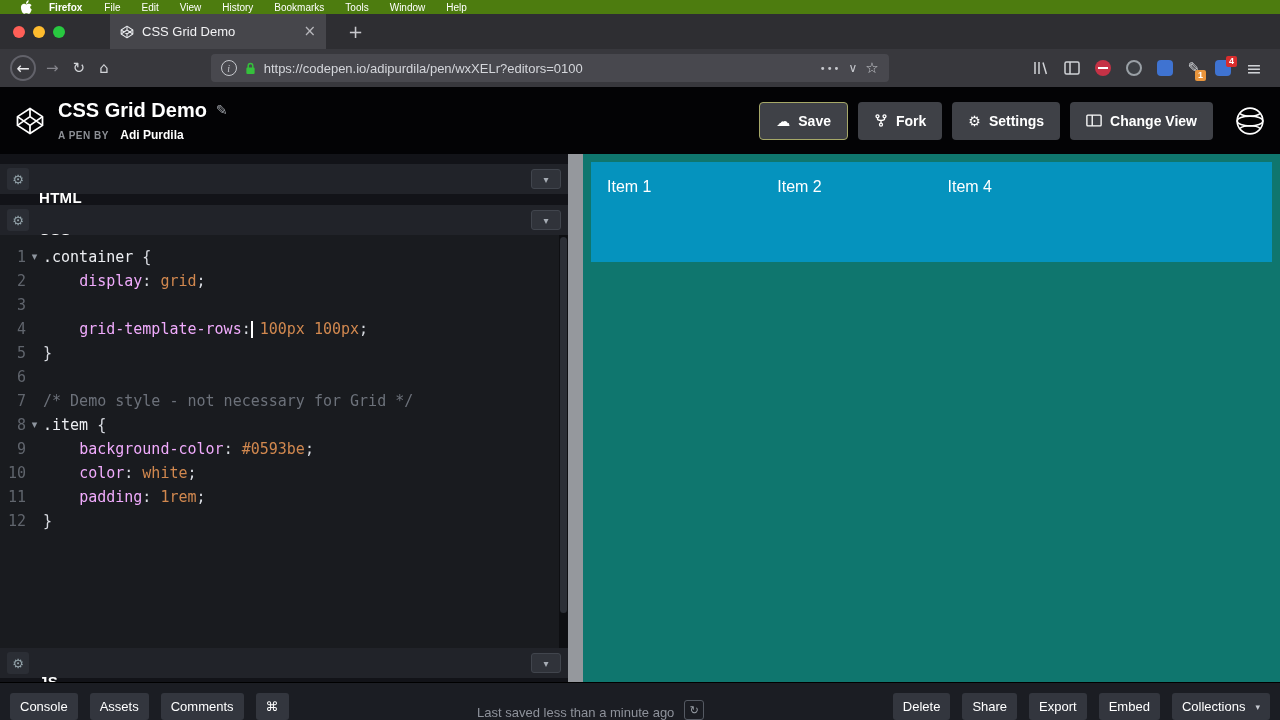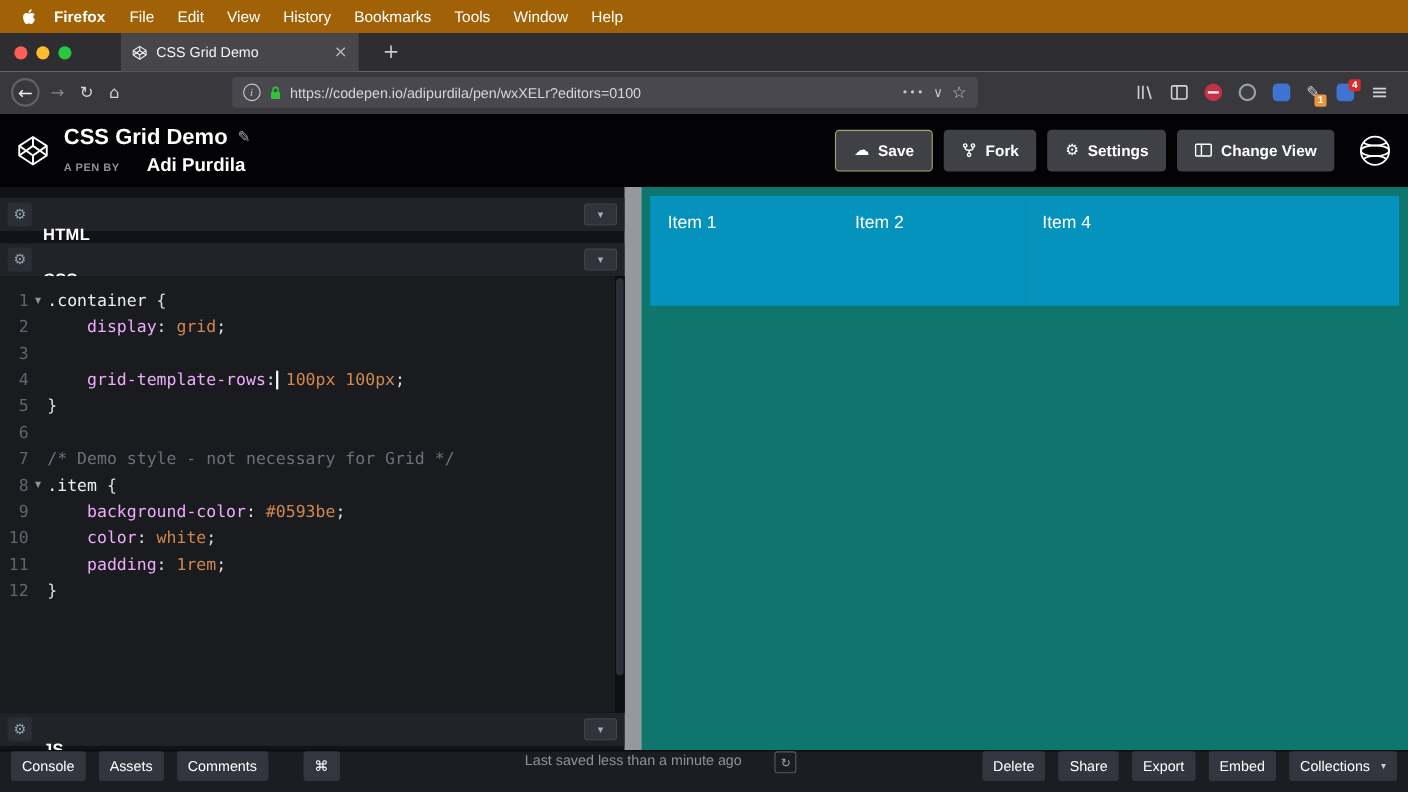--- a/index.html
+++ b/index.html
@@ -1,21 +1,21 @@
 <!DOCTYPE html>
 <html><head>
 <meta charset="utf-8">
 <style>
   html,body{margin:0;padding:0;}
   body{width:1280px;height:720px;overflow:hidden;font-family:"Liberation Sans",sans-serif;-webkit-font-smoothing:antialiased;}
   .screen{width:1280px;height:720px;display:flex;flex-direction:column;background:#fff;position:relative;}
   .glyph{font-family:"DejaVu Sans",sans-serif;}
 
   
-  .menubar{height:30px;background:#a16207;display:flex;align-items:center;padding-left:20px;color:#fff;font-size:14px;flex:0 0 auto;}
+  .menubar{height:14px;background:#4d7c0f;display:flex;align-items:center;padding-left:20px;color:#fff;font-size:10px;flex:0 0 auto;}
   .apple-wrap{display:flex;align-items:center;margin-right:16px;}
   .mb-app{font-weight:bold;margin-right:22px;}
   .mb-items{display:flex;gap:21px;}
   .mb-item{color:#fff;}
 
   
   .tabbar{height:35px;background:#2e2e32;display:flex;align-items:stretch;flex:0 0 auto;}
   .traffic{display:flex;gap:8px;align-items:center;padding-left:13px;width:90px;box-sizing:border-box;}
   .tl{width:12px;height:12px;border-radius:50%;}
   .tl.red{background:#ff5f57}.tl.yellow{background:#febc2e}.tl.green{background:#28c840}
@@ -48,21 +48,21 @@
   .badge.red{background:#d92d2d;top:-4px;right:-6px;}
 
   
   .penheader{height:67px;background:#030305;display:flex;align-items:center;padding:0 15px;flex:0 0 auto;}
   .title-block{margin-left:13px;}
   .pen-title-row{display:flex;align-items:center;gap:9px;}
   .pen-title{font-size:20px;font-weight:bold;color:#fff;}
   .edit-icon{color:#9ea2a8;font-size:14px;}
   .byline{margin-top:3px;}
   .byline-label{color:#8d9096;font-weight:bold;font-size:10px;letter-spacing:.5px;}
-  .author{color:#fff;font-weight:bold;font-size:17px;margin-left:20px;}
+  .author{color:#fff;font-weight:bold;font-size:12px;margin-left:7px;}
   .ph-buttons{margin-left:auto;display:flex;gap:10px;align-items:center;}
   .ph-btn{display:flex;align-items:center;gap:8px;background:#3f4147;color:#fff;font-weight:bold;font-size:14px;height:38px;padding:0 16px;border-radius:4px;border:none;font-family:inherit;cursor:default;}
   .ph-btn.save{border:1px solid #a6a868;}
   .ph-icon{font-size:14px;line-height:1;color:#fff;}
   .sphere-logo{margin-left:22px;display:flex;}
 
   
   .main{flex:1;display:flex;min-height:0;}
   .editor-col{width:568px;background:#121318;display:flex;flex-direction:column;min-height:0;flex:0 0 auto;}
   .ed-header{height:30px;background:#212329;display:flex;align-items:center;padding:0 7px;flex:0 0 auto;}
@@ -86,21 +86,21 @@
   .sb-track{position:absolute;top:0;bottom:0;right:0;width:9px;background:#0e0f12;}
   .sb-thumb{position:absolute;top:2px;left:1px;right:1px;height:91%;background:#2c2f36;border-radius:4px;}
 
   .gutter{width:15px;background:#95989d;flex:0 0 auto;}
 
   .preview-col{flex:1;background:#0f766e;min-width:0;}
   .preview-grid{margin:8px;display:grid;grid-template-columns:1fr 1fr 2fr;grid-template-rows:100px 100px;}
   .grid-item{color:#fff;padding:16px;font-size:16px;box-sizing:border-box;}
 
   
-  .footer{height:38px;background:#1b1d23;border-top:1px solid #000;display:flex;align-items:flex-start;padding:0 10px;flex:0 0 auto;box-sizing:border-box;gap:20px;}
+  .footer{height:38px;background:#1b1d23;border-top:1px solid #000;display:flex;align-items:flex-end;padding:0 10px;flex:0 0 auto;box-sizing:border-box;}
   .f-group{display:flex;gap:12px;align-items:center;}
   .f-btn{background:#33363e;color:#fff;font-size:13px;padding:6px 10px;border-radius:3px;border:none;font-family:inherit;display:flex;align-items:center;cursor:default;}
   .cmd-btn{margin-left:12px;}
   .f-spacer{flex:1;}
   .status-text{font-size:13px;color:#8e929b;}
   .rerun-box{margin-left:10px;width:18px;height:18px;border:1px solid #555a63;border-radius:3px;color:#9aa0a8;font-size:11px;display:flex;align-items:center;justify-content:center;}
   .dd{margin-left:10px;font-size:9px;color:#c7cbd2;}
 </style>
 </head>
 <body>

